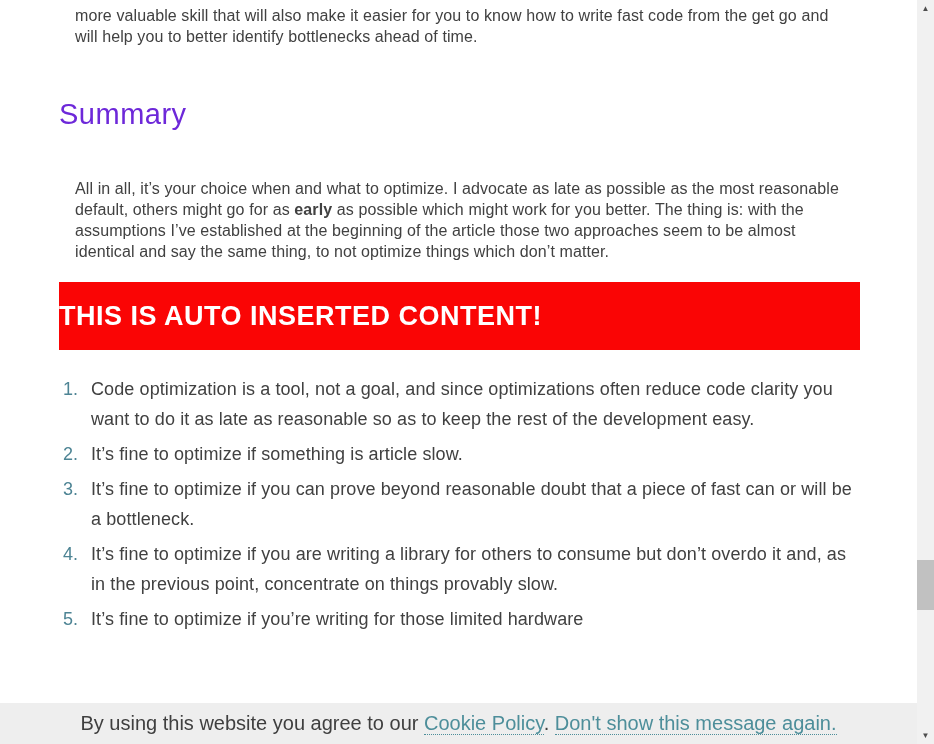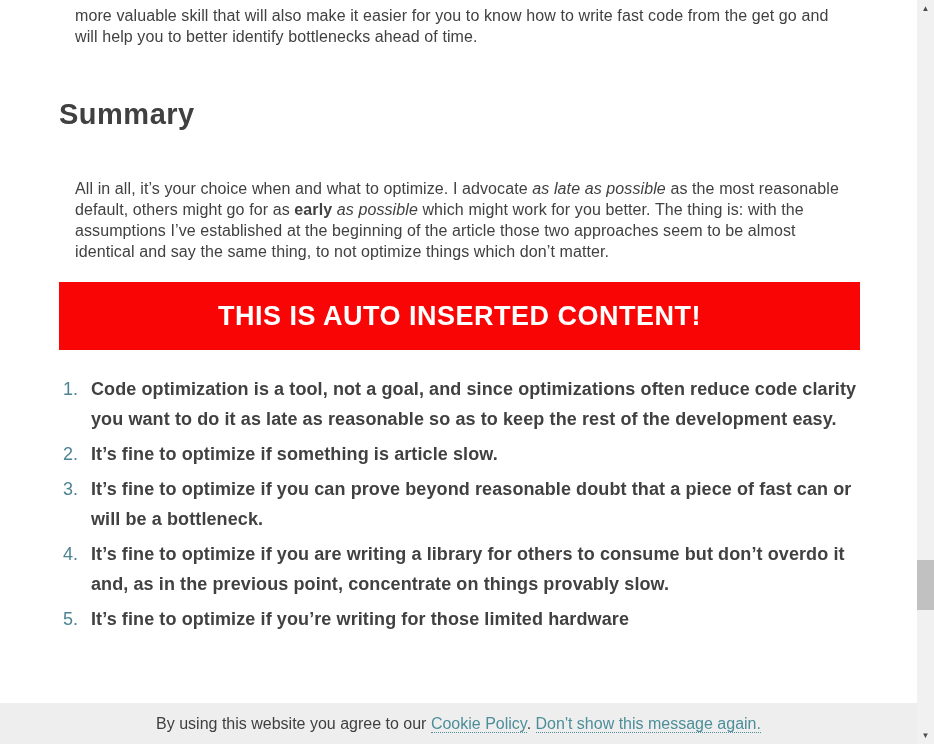--- a/index.html
+++ b/index.html
@@ -29,35 +29,34 @@
     font-size: 16px;
     line-height: 21px;
     color: #414141;
     letter-spacing: 0.1px;
   }
   .intro { margin-top: 5px; }
   .heading {
     margin: 50px 0 0 0;
     font-size: 29px;
     line-height: 34px;
-    font-weight: 700;
-    color: #404040;
+    font-weight: 400;
+    color: #6d28d9;
     letter-spacing: 0.5px;
   }
   .summary { margin-top: 47px; }
-  .seg-italic { font-style: italic; }
+  .seg-italic { }
   .seg-bold-italic { font-weight: 700; }
   .banner {
     margin-top: 20px;
     width: 801px;
     height: 68px;
     background: #fa0505;
     display: flex;
     align-items: center;
-    justify-content: center;
   }
   .banner-text {
     color: #ffffff;
     font-size: 27px;
     font-weight: 700;
     letter-spacing: 0.5px;
     white-space: nowrap;
   }
   .list {
     list-style: none;
@@ -71,35 +70,35 @@
     line-height: 30px;
     color: #414141;
     letter-spacing: 0.1px;
   }
   .list-num {
     flex: none;
     width: 32px;
     padding-left: 4px;
     color: #4d8494;
   }
-  .list-text { flex: 1; font-weight: bold; }
+  .list-text { flex: 1; }
   .cookie-bar {
     position: fixed;
     left: 0;
     bottom: 0;
     width: 917px;
     height: 41px;
     background: #eeeeee;
     display: flex;
     align-items: center;
     justify-content: center;
     z-index: 10;
   }
   .cookie-text {
-    font-size: 16px;
+    font-size: 20px;
     color: #3f3f3f;
     white-space: nowrap;
   }
   .cookie-link {
     color: #4d8e9a;
     text-decoration: none;
     border-bottom: 1px dotted #4d8e9a;
     cursor: pointer;
   }
   .scrollbar {

